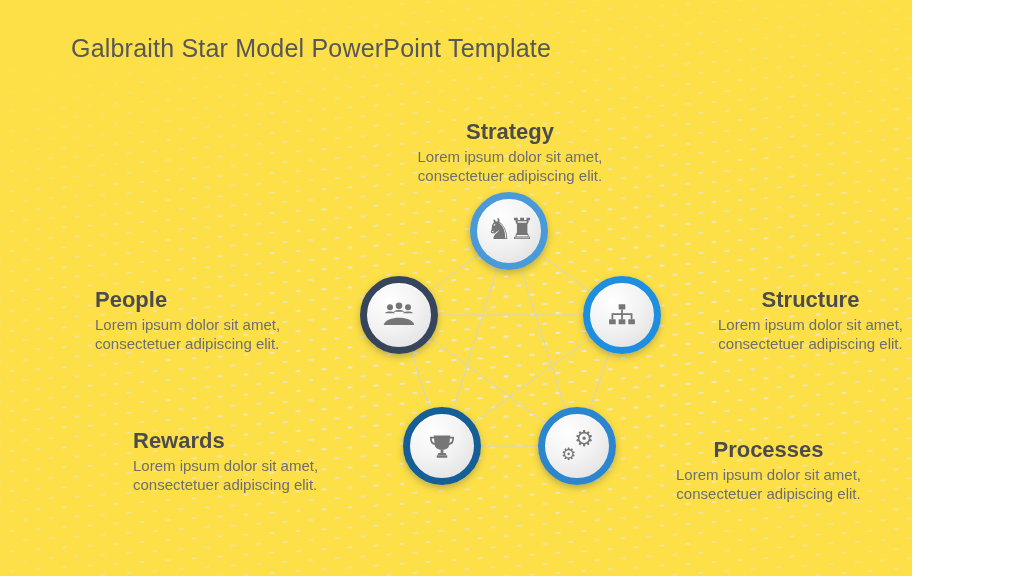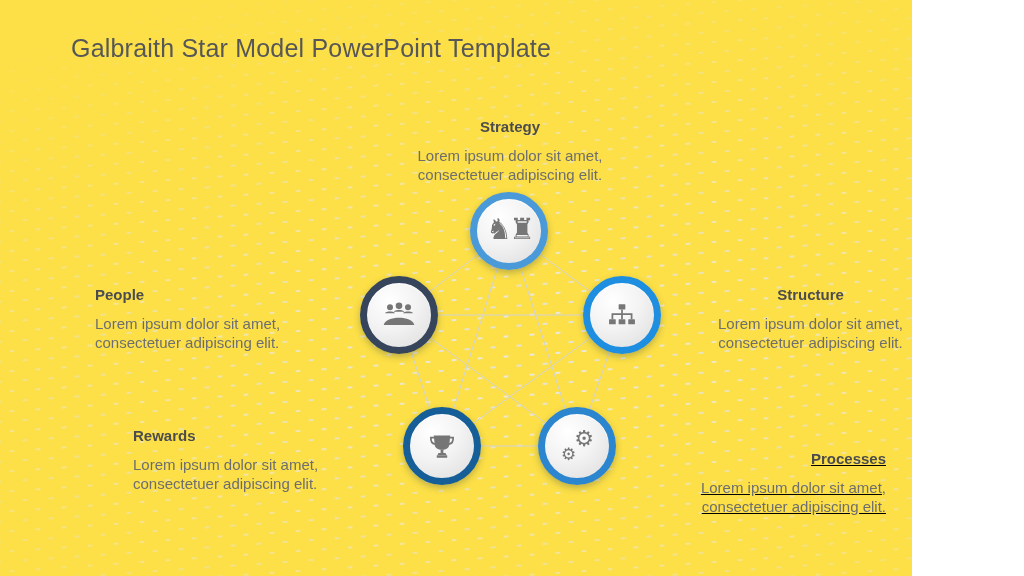--- a/index.html
+++ b/index.html
@@ -47,23 +47,23 @@
   .gears-wrap{position:relative;width:36px;height:36px;}
   .gear-big{position:absolute;right:1px;top:0;font-size:22px;}
   .gear-small{position:absolute;left:2px;bottom:1px;font-size:17px;}
   .svg-icon{display:block;}
   
   .label-block{position:absolute;z-index:3;width:235px;}
   .label-strategy {left:380px;top:118px;width:260px;text-align:center;}
   .label-people   {left:95px;top:286px;text-align:left;}
   .label-structure{left:693px;top:286px;text-align:center;}
   .label-rewards  {left:133px;top:427px;text-align:left;}
-  .label-processes{left:651px;top:450px;text-align:right;text-decoration:underline;}
-  .label-title{font-size:15px;font-weight:bold;color:#4c4c4c;line-height:1.25;}
-  .label-desc{font-size:15px;color:#6e6e6e;line-height:1.3;margin-top:9px;}
+  .label-processes{left:651px;top:436px;text-align:center;}
+  .label-title{font-size:22px;font-weight:bold;color:#4c4c4c;line-height:1.25;}
+  .label-desc{font-size:15px;color:#6e6e6e;line-height:1.3;margin-top:1px;}
 </style>
 </head>
 <body>
 
 <div class="slide">
 
   <div class="dots-bg"></div>
 
   <h1 class="slide-title">Galbraith Star Model PowerPoint Template</h1>
 

